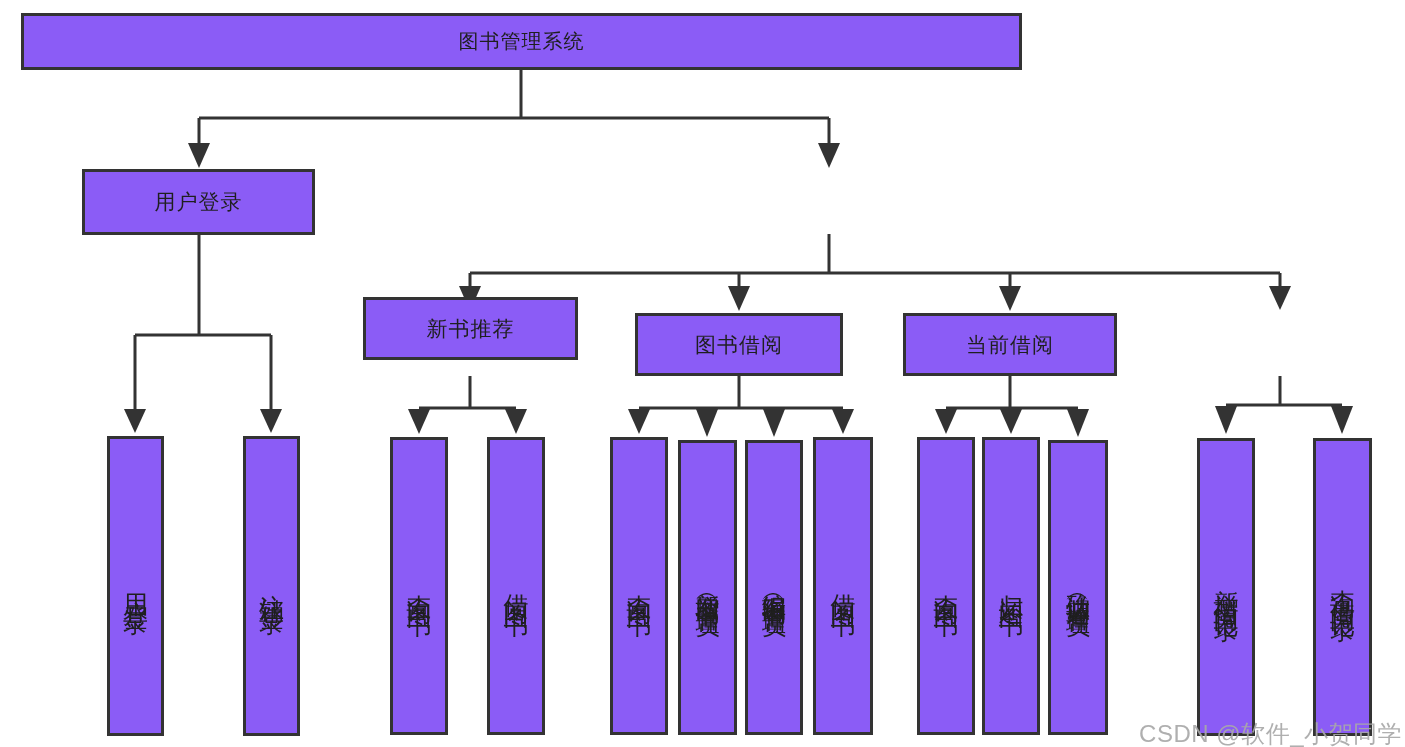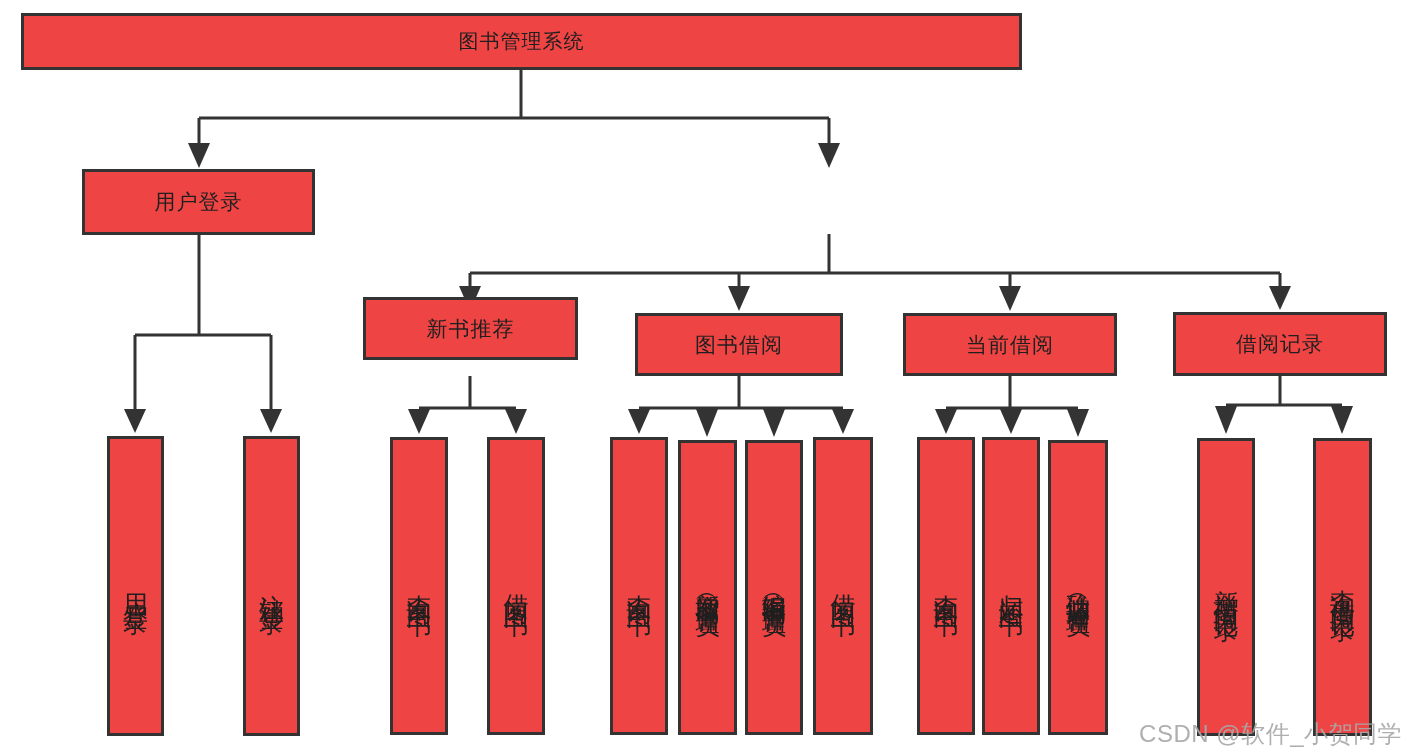--- a/index.html
+++ b/index.html
@@ -13,21 +13,21 @@
   }
   #connectors {
     position: absolute;
     left: 0; top: 0;
     width: 1405px; height: 747px;
     z-index: 1;
   }
   .node {
     position: absolute;
     box-sizing: border-box;
-    background: #ef4444;
+    background: #8b5cf6;
     border: 3px solid #333333;
     display: flex;
     align-items: center;
     justify-content: center;
     color: #1f1f1f;
     z-index: 2;
     text-align: center;
   }
   .h { font-size: 21px; letter-spacing: 1px; }
   .vert {
@@ -123,21 +123,20 @@
     </g>
   </svg>
 
   <div class="node b-root h">图书管理系统</div>
 
   <div class="node b-login h">用户登录</div>
 
   <div class="node b-l3-newbook h">新书推荐</div>
   <div class="node b-l3-borrow h">图书借阅</div>
   <div class="node b-l3-current h">当前借阅</div>
-  <div class="node b-l3-records h">借阅记录</div>
 
   <div class="node b-g1-1 vert">用户登录</div>
   <div class="node b-g1-2 vert">注销登录</div>
 
   <div class="node b-g2-1 vert">查询图书</div>
   <div class="node b-g2-2 vert">借阅图书</div>
 
   <div class="node b-g3-1 vert">查询图书</div>
   <div class="node b-g3-2 vert vert-tight">新增图书（管理员）</div>
   <div class="node b-g3-3 vert vert-tight">编辑图书（管理员）</div>

